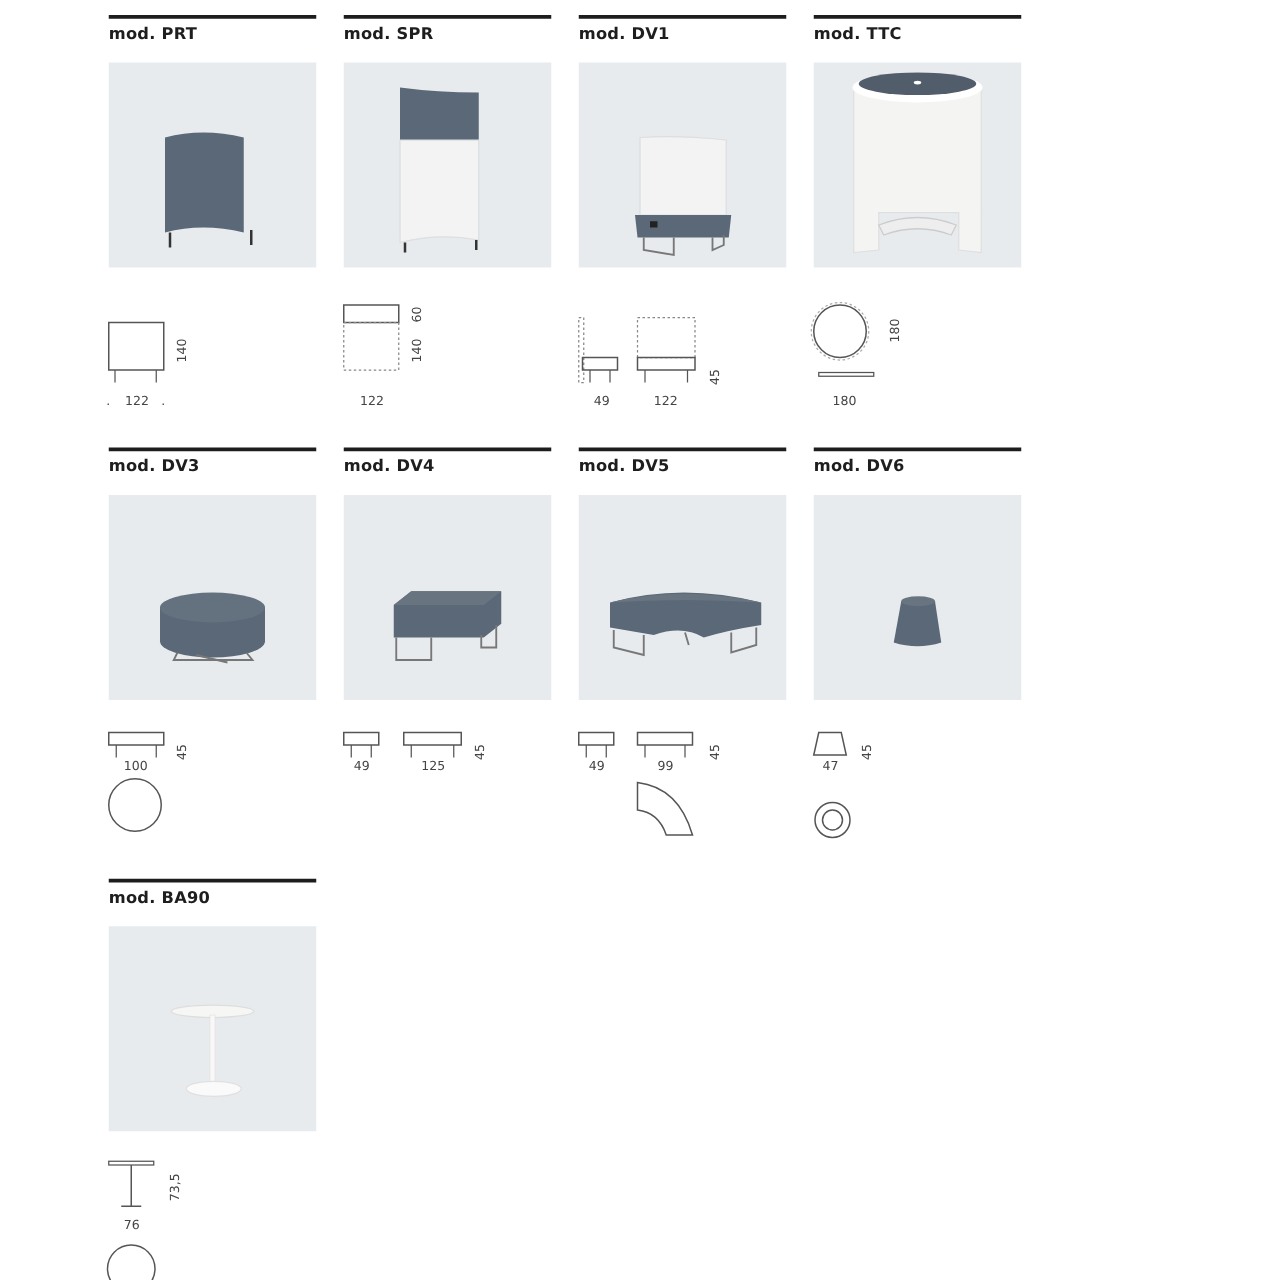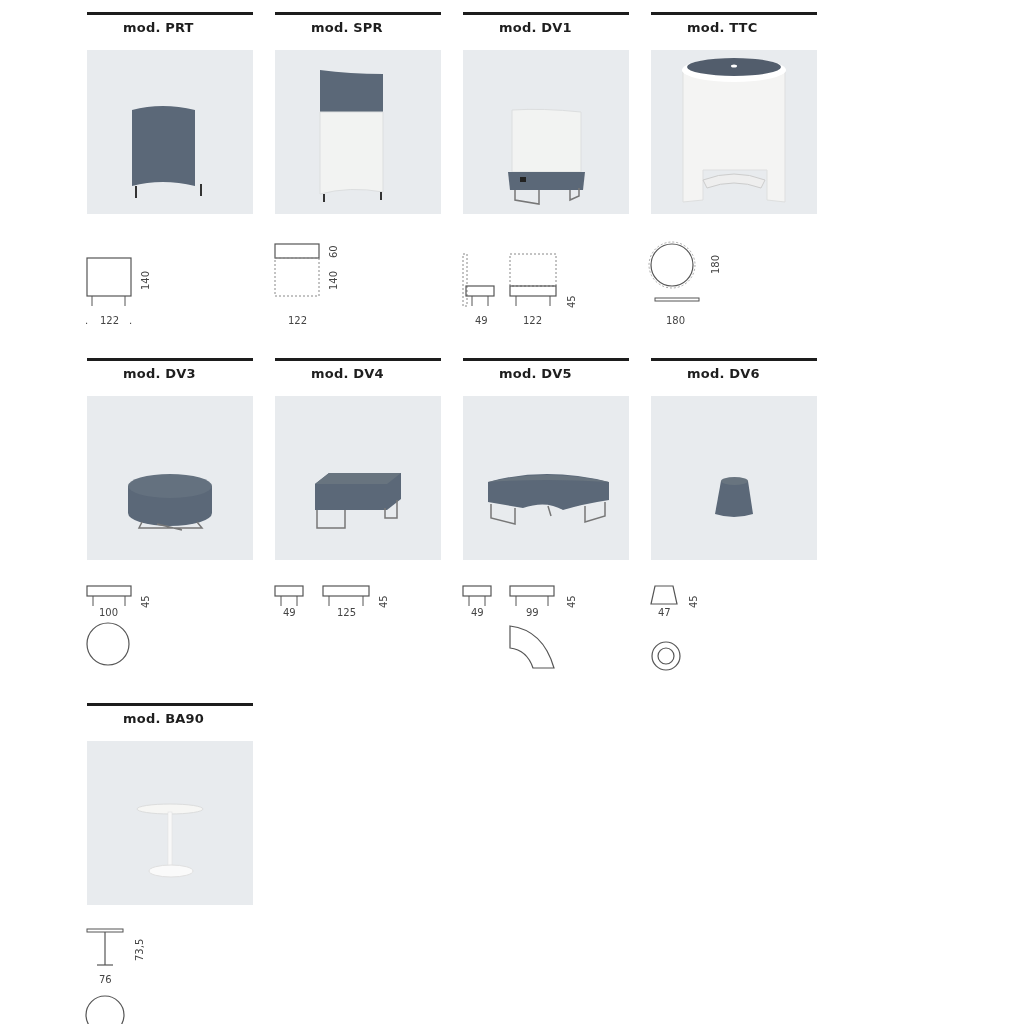--- a/index.html
+++ b/index.html
@@ -1,19 +1,19 @@
 <!DOCTYPE html>
 <html><head>
 <meta charset="utf-8">
 <style>
   html, body { margin:0; padding:0; background:#ffffff; }
   body { width:1024px; height:1024px; position:relative; overflow:hidden; font-family:"DejaVu Sans", sans-serif; color:#1e1e1e; }
   .card { position:absolute; width:166px; }
   .rule { position:absolute; left:0; top:0; width:166px; height:3px; background:#1d1d1d; }
-  .title { position:absolute; left:0; top:8px; font-size:13px; font-weight:bold; letter-spacing:0.2px; white-space:nowrap;margin-left:36px; }
+  .title { position:absolute; left:0; top:8px; font-size:13px; font-weight:bold; letter-spacing:0.2px; white-space:nowrap; }
   .photo { position:absolute; left:0; top:38px; width:166px; height:164px; background:#e8ebee; overflow:hidden; }
   .photo svg { position:absolute; left:0; top:0; }
   .dims { position:absolute; left:0; top:228px; width:180px; height:120px; }
   .dims svg { overflow:visible; }
   .dimtext { font-family:"DejaVu Sans", sans-serif; font-size:10px; fill:#444; }
 </style>
 </head>
 <body>
 
 <div class="card" style="left:87px; top:12px;">

